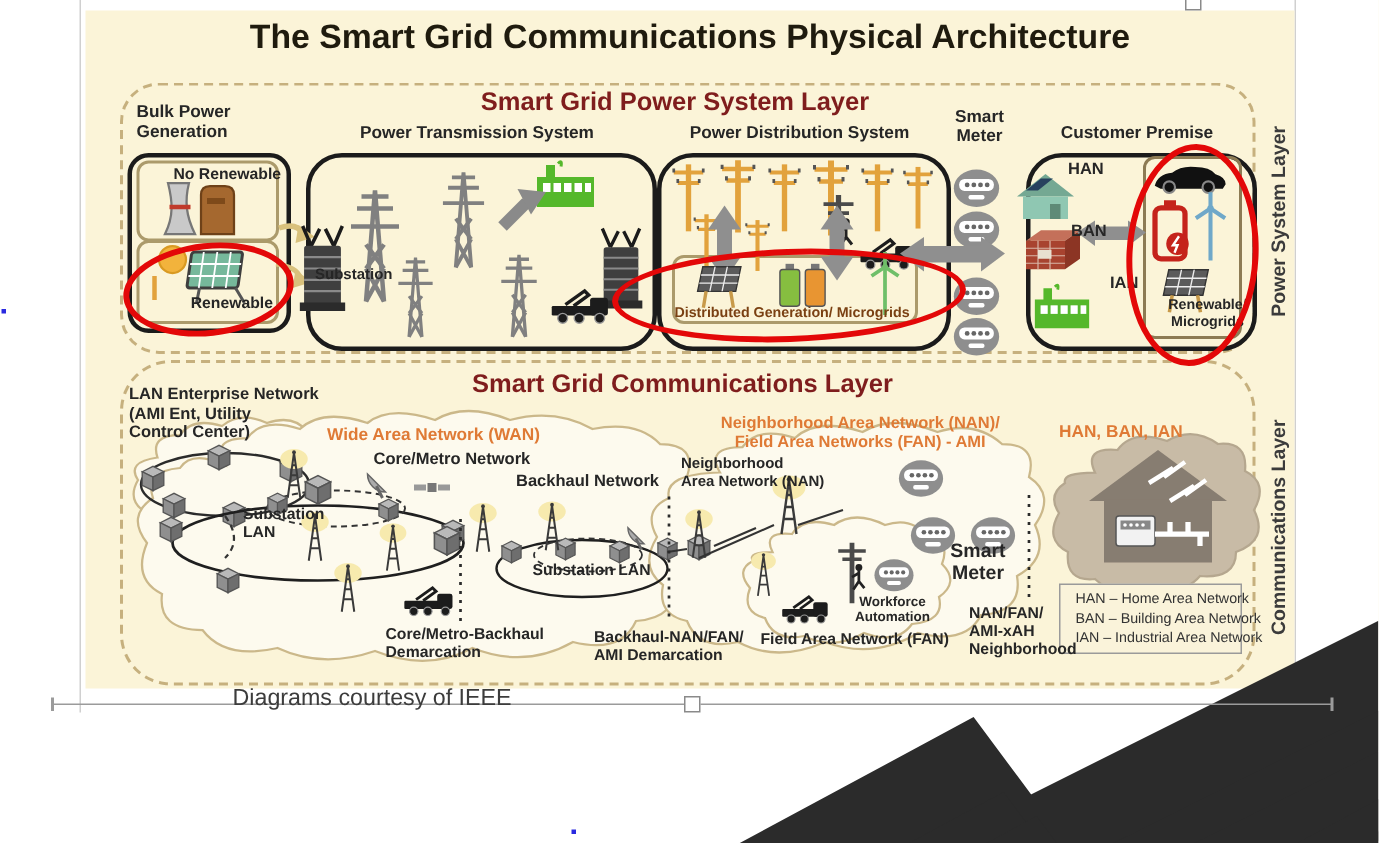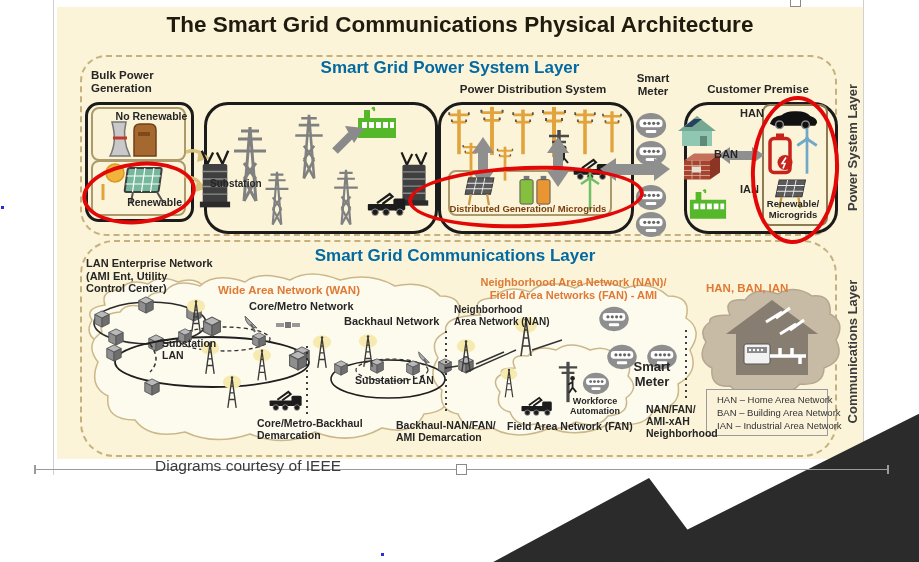--- a/index.html
+++ b/index.html
@@ -3,21 +3,21 @@
 <meta charset="utf-8">
 <style>
   html,body{margin:0;padding:0;background:#fff;}
   .canvas{position:relative;width:919px;height:562px;background:#fff;overflow:hidden;
           font-family:"Liberation Sans",sans-serif;}
   .slide{position:absolute;left:57px;top:7px;width:806px;height:452px;background:#FBF4D8;}
   .frame{position:absolute;background:#D0D0D0;}
   .lbl{position:absolute;white-space:pre-line;color:#262626;line-height:1.15;z-index:30;}
   .b{font-weight:bold;}
   .ctr{text-align:center;}
-  .org{color:#0369a1;}
+  .org{color:#7f1d1d;}
   .box{position:absolute;border:3px solid #1B1B1B;border-radius:24px;z-index:10;}
   .ibox{position:absolute;border:2px solid #AB9A6B;border-radius:8px;z-index:11;}
   .dashbox{position:absolute;border:2px dashed #C6B07E;border-radius:26px;z-index:5;}
   .redell{position:absolute;border:4px solid #E30808;border-radius:50%;z-index:40;}
   .vlabel{position:absolute;transform:rotate(-90deg);font-weight:bold;color:#3B3B3B;
           text-align:center;z-index:30;white-space:nowrap;}
   .handle{position:absolute;width:9px;height:9px;background:#fff;border:1px solid #8A8A8A;z-index:50;}
   .legendbox{position:absolute;left:706px;top:389px;width:122px;height:47px;background:#FAF3DA;
              border:1px solid #9A9A9A;z-index:25;padding:4px 16px 0 10px;box-sizing:border-box;}
   .legendbox .ln{font-size:9.5px;color:#333;line-height:1.35;white-space:nowrap;}
@@ -357,30 +357,31 @@
       <path d="M446,331 V415"></path>
       <path d="M686,330 V399"></path>
     </g>
   </svg>
 
   <div class="lbl b ctr org" style="left:80px;top:58px;width:740px;font-size:17px;">Smart Grid Power System Layer</div>
   <div class="lbl b" style="left:91px;top:69px;font-size:11.5px;">Bulk Power
 Generation</div>
   <div class="lbl b ctr" style="left:106px;top:110px;width:91px;font-size:10.5px;">No Renewable</div>
   <div class="lbl b ctr" style="left:91px;top:196px;width:91px;font-size:10.5px;text-align:right;">Renewable</div>
+  <div class="lbl b ctr" style="left:207px;top:83px;width:222px;font-size:11.5px;">Power Transmission System</div>
   <div class="lbl b" style="left:210px;top:178px;font-size:10px;">Substation</div>
   <div class="lbl b ctr" style="left:440px;top:83px;width:186px;font-size:11.5px;">Power Distribution System</div>
   <div class="lbl b ctr" style="left:448px;top:204px;width:160px;font-size:9.5px;color:#7A4012;">Distributed Generation/ Microgrids</div>
   <div class="lbl b ctr" style="left:624px;top:72px;width:58px;font-size:11.5px;">Smart
 Meter</div>
   <div class="lbl b ctr" style="left:686px;top:83px;width:144px;font-size:11.5px;">Customer Premise</div>
-  <div class="lbl b" style="left:712px;top:107px;font-size:11px;margin-left:28px;">HAN</div>
+  <div class="lbl b" style="left:712px;top:107px;font-size:11px;">HAN</div>
   <div class="lbl b" style="left:714px;top:148px;font-size:11px;">BAN</div>
   <div class="lbl b" style="left:740px;top:183px;font-size:11px;">IAN</div>
-  <div class="lbl b ctr" style="left:763px;top:199px;width:60px;font-size:9.5px;">Renewable/
+  <div class="lbl b ctr" style="left:763px;top:199px;width:60px;font-size:9.5px;padding-left:12px;">Renewable/
 Microgrids</div>
   <div class="vlabel" style="left:782px;top:140px;width:140px;font-size:13px;">Power System Layer</div>
 
   <div class="lbl b ctr org" style="left:80px;top:246px;width:750px;font-size:17px;">Smart Grid Communications Layer</div>
   <div class="lbl b" style="left:86px;top:257px;font-size:11px;">LAN Enterprise Network
 (AMI Ent, Utility
 Control Center)</div>
   <div class="lbl b" style="left:218px;top:284px;font-size:11.5px;color:#DF7A35;">Wide Area Network (WAN)</div>
   <div class="lbl b" style="left:249px;top:300px;font-size:11px;">Core/Metro Network</div>
   <div class="lbl b" style="left:344px;top:315px;font-size:11px;">Backhaul Network</div>

